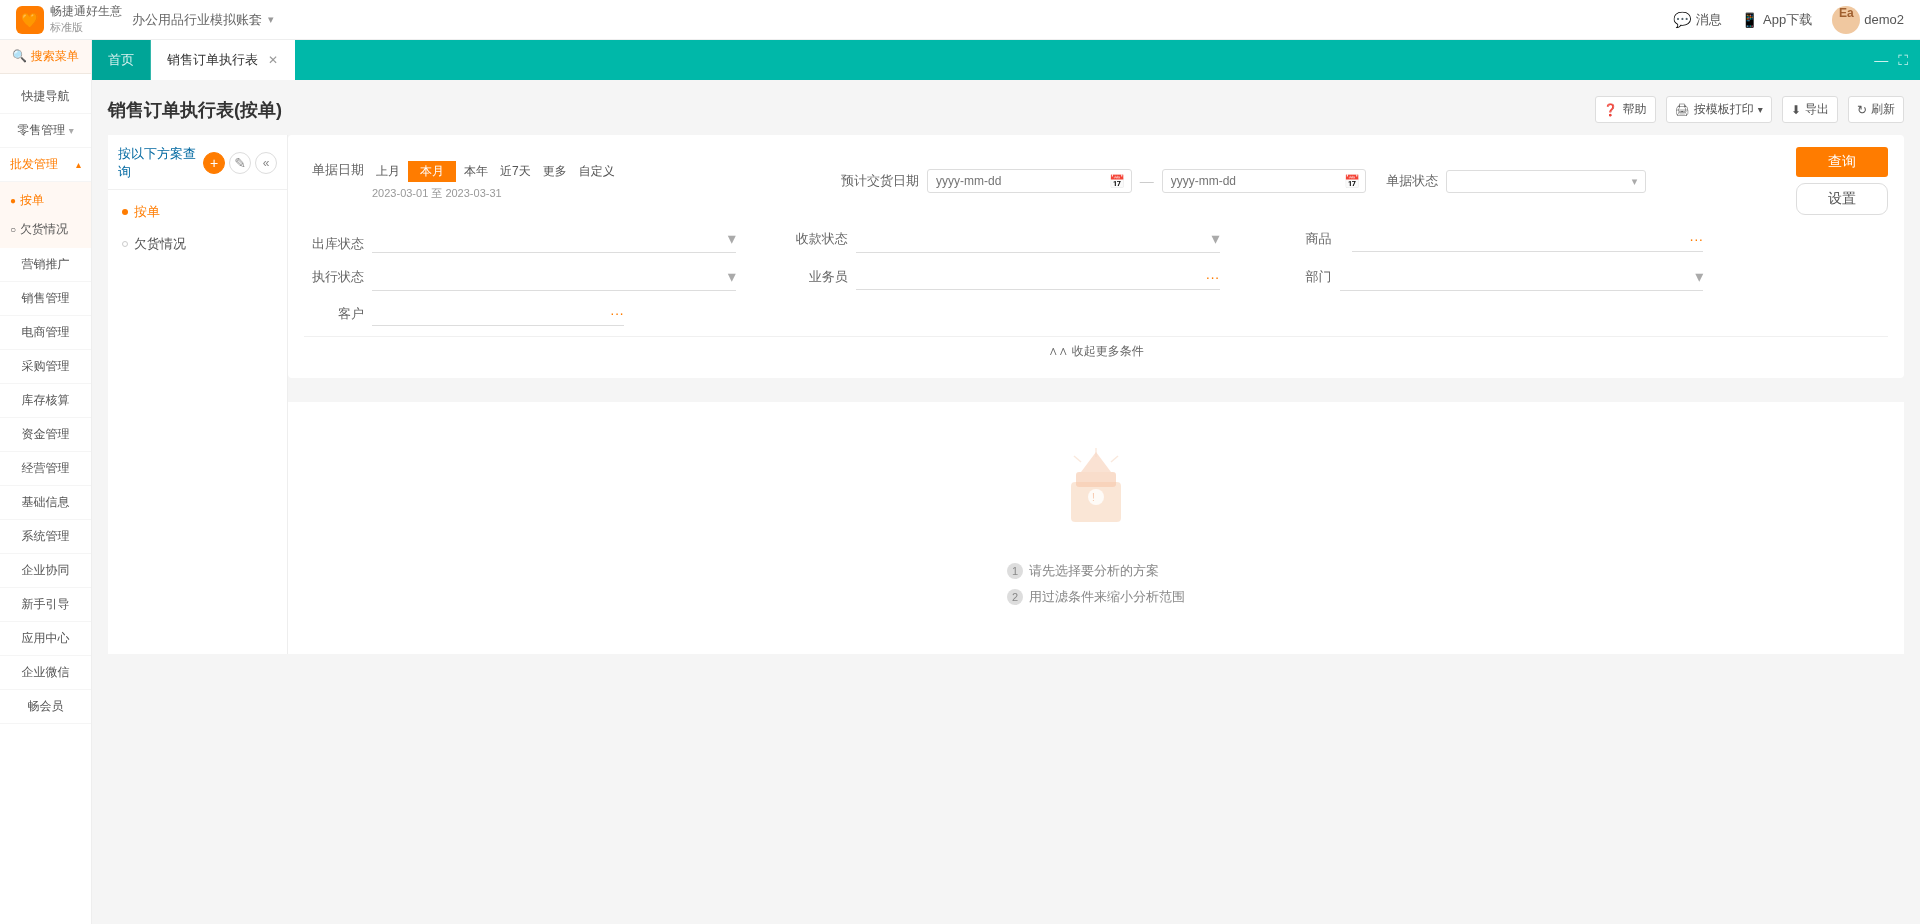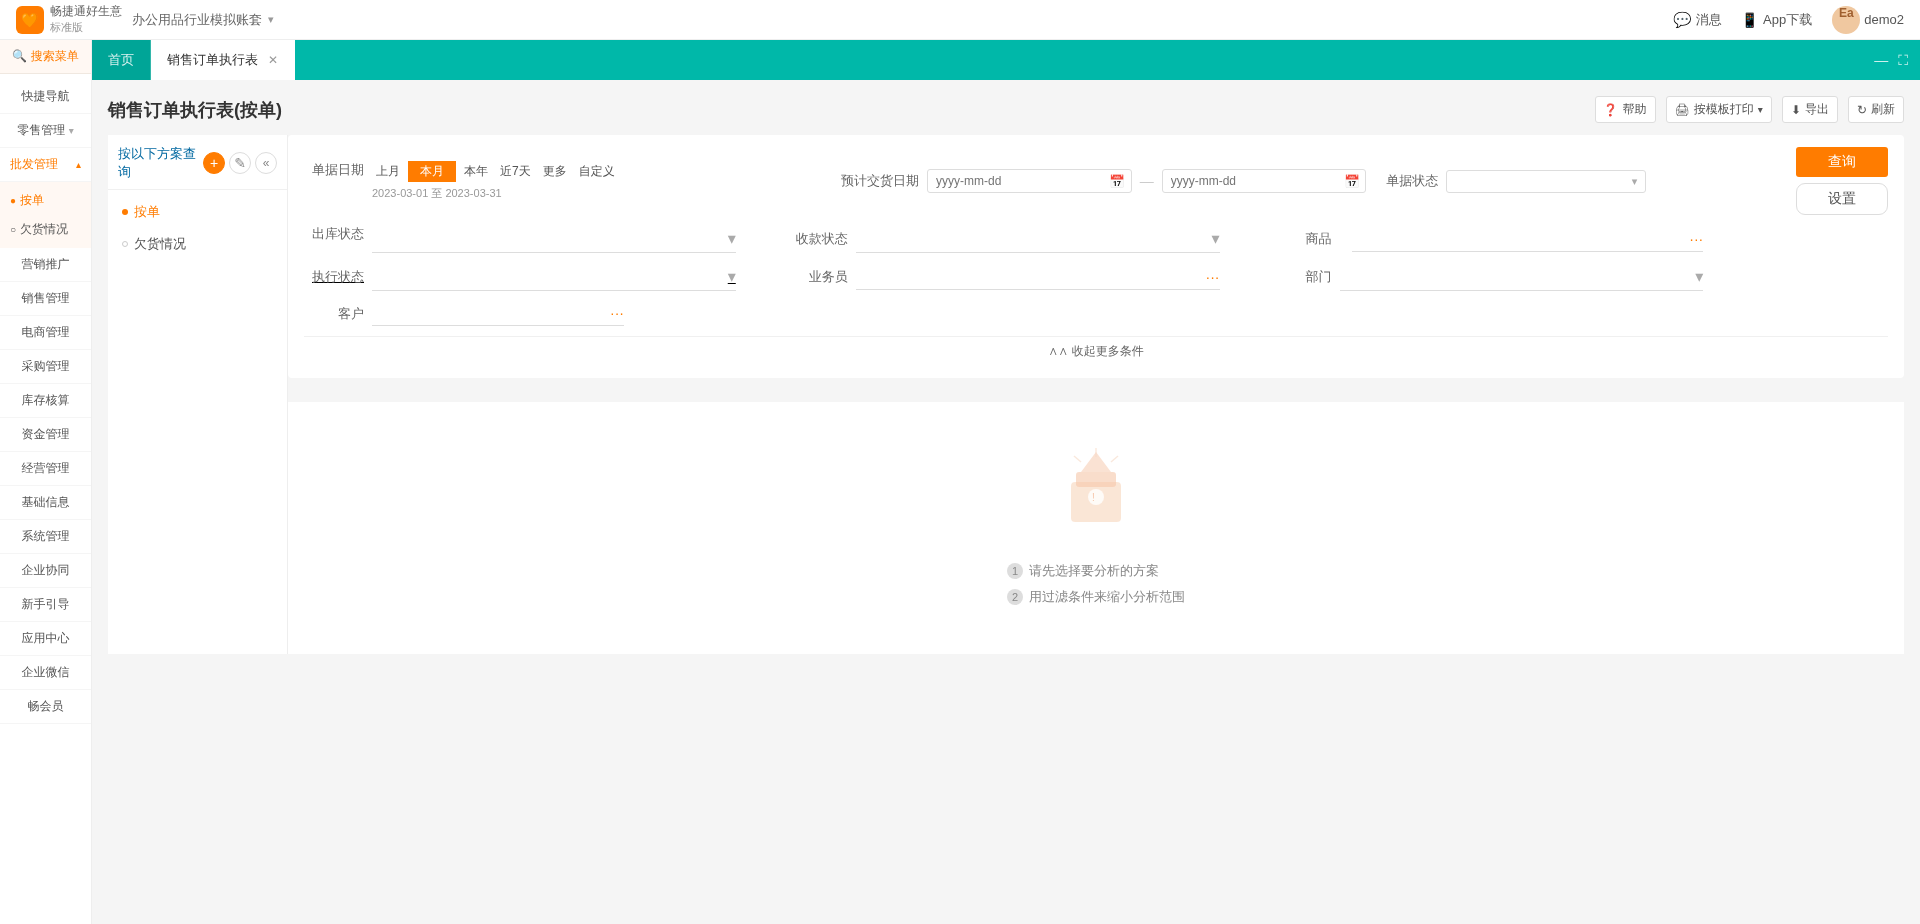--- a/index.html
+++ b/index.html
@@ -674,21 +674,21 @@
                 </div>
               </div>
 
               <div class="filter-right-actions">
                 <button class="query-btn">查询</button>
                 <button class="set-btn">设置</button>
               </div>
             </div>
 
             <div class="filter-row">
-              <div style="display:flex;align-items:flex-start;gap:8px;flex:1;">
+              <div style="display:flex;align-items:flex-end;gap:8px;flex:1;">
                 <span class="filter-label">出库状态</span>
                 <div style="border-bottom:1px solid #ddd;flex:1;display:flex;align-items:center;justify-content:space-between;padding:4px 0;">
                   <span style="color:#ccc;font-size:12px;"></span>
                   <span style="color:#aaa;">▾</span>
                 </div>
               </div>
               <div style="display:flex;align-items:center;gap:8px;flex:1;margin-left:40px;">
                 <span class="filter-label">收款状态</span>
                 <div style="border-bottom:1px solid #ddd;flex:1;display:flex;align-items:center;justify-content:space-between;padding:4px 0;">
                   <span></span>
@@ -698,21 +698,21 @@
               <div style="display:flex;align-items:center;gap:20px;flex:1;margin-left:40px;">
                 <span class="filter-label">商品</span>
                 <div style="border-bottom:1px solid #ddd;flex:1;display:flex;align-items:center;justify-content:flex-end;padding:4px 0;">
                   <span class="dots-btn">···</span>
                 </div>
               </div>
               <div style="flex:0.4;"></div>
             </div>
 
             <div class="filter-row">
-              <div style="display:flex;align-items:center;gap:8px;flex:1;text-decoration:underline;">
+              <div style="display:flex;align-items:center;gap:8px;flex:1;">
                 <span class="filter-label">执行状态</span>
                 <div style="border-bottom:1px solid #ddd;flex:1;display:flex;align-items:center;justify-content:space-between;padding:4px 0;">
                   <span></span>
                   <span style="color:#aaa;">▾</span>
                 </div>
               </div>
               <div style="display:flex;align-items:center;gap:8px;flex:1;margin-left:40px;">
                 <span class="filter-label">业务员</span>
                 <div style="border-bottom:1px solid #ddd;flex:1;display:flex;align-items:center;justify-content:flex-end;padding:4px 0;">
                   <span class="dots-btn">···</span>

